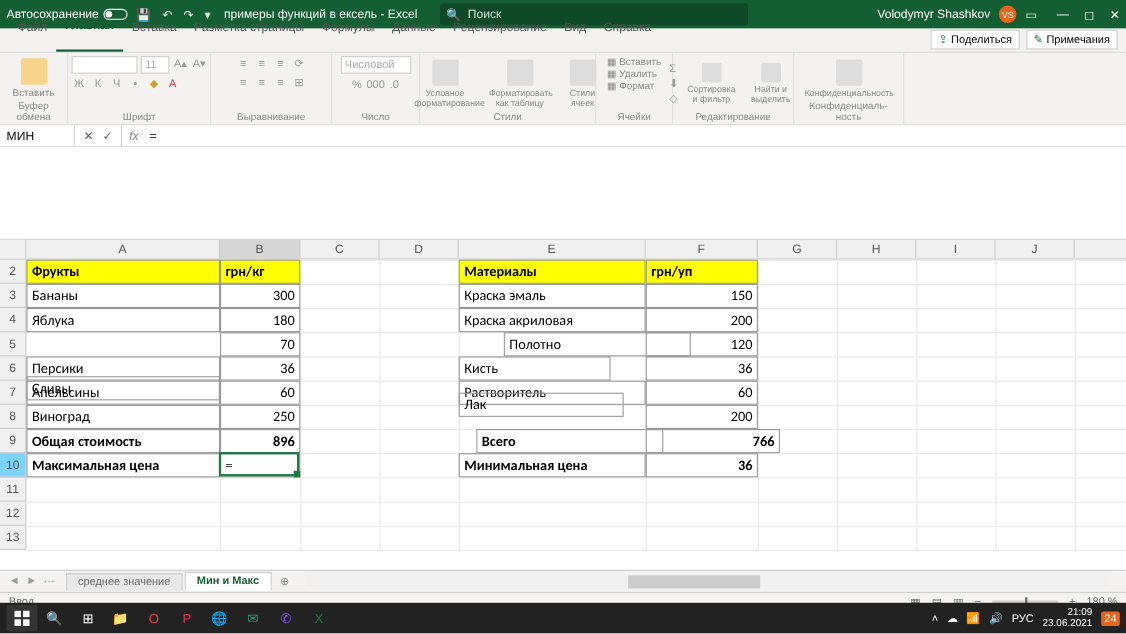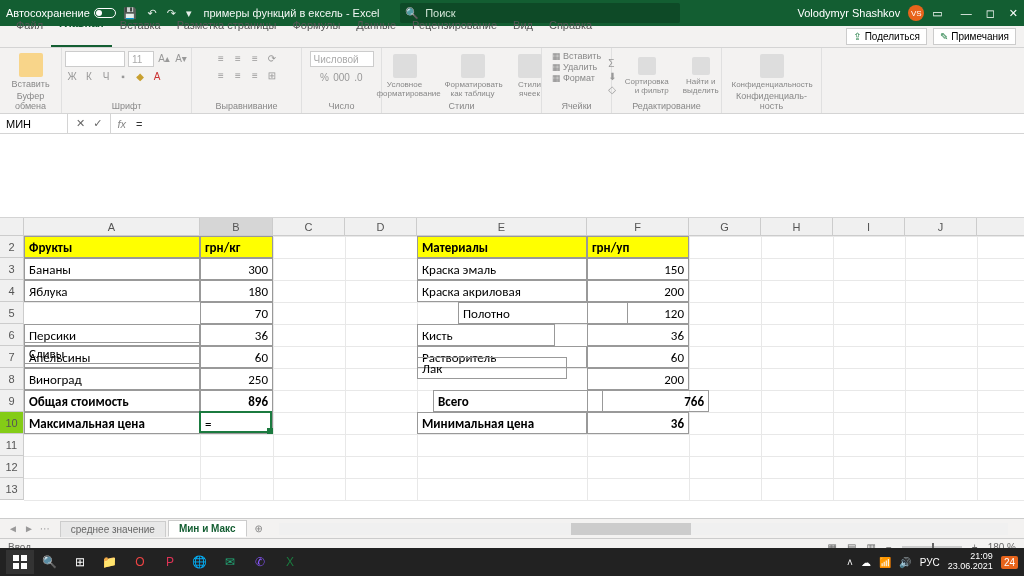--- a/index.html
+++ b/index.html
@@ -38,21 +38,21 @@
 .formula-input{flex:1;padding:0 4px;color:#333}
 .expand-area{height:84px;background:#fff;border-bottom:1px solid #d4d4d4}
 .grid-wrap{position:relative;height:300px;overflow:hidden}
 .colheads{display:flex;height:18px;background:#f0f0f0;border-bottom:1px solid #ccc;font-size:11px;color:#555;position:sticky;top:0}
 .rownum-spacer{width:24px;border-right:1px solid #ccc;background:#f0f0f0}
 .colhead{border-right:1px solid #ccc;display:flex;align-items:center;justify-content:center}
 .colhead.sel{background:#d6d6d6}
 .grid-body{display:flex}
 .rownums{width:24px;background:#f0f0f0;border-right:1px solid #ccc}
 .rownum{height:22px;border-bottom:1px solid #ccc;font-size:11px;color:#555;display:flex;align-items:center;justify-content:center}
-.rownum.sel{background:#84cc16}
+.rownum.sel{background:#7dd3fc}
 .cells{position:relative;flex:1}
 .gridline-h{position:absolute;left:0;right:0;height:1px;background:#e8e8e8}
 .gridline-v{position:absolute;top:0;bottom:0;width:1px;background:#e8e8e8}
 .cell{position:absolute;height:22px;display:flex;align-items:center;padding:0 4px;font-size:13px;font-family:Calibri,Arial,sans-serif}
 .cell.hborder{border:1px solid #999}
 .cell.yellow{background:#ffff00;font-weight:700}
 .cell.bold{font-weight:700}
 .cell.right{justify-content:flex-end}
 .active-cell{position:absolute;border:2px solid #1b7a3f;pointer-events:none}
 .active-cell::after{content:"";position:absolute;right:-3px;bottom:-3px;width:6px;height:6px;background:#1b7a3f}
@@ -211,21 +211,21 @@
   </div>
   <div class="rgroup" style="width:110px">
     <div class="ctrls">
       <div style="display:flex;flex-direction:column;gap:2px;font-size:10px;color:#999">
           <span>Σ</span>
           <span>⬇</span>
           <span>◇</span>
         </div>
       <div class="rbtn">
           <div class="ricon"></div>
-          <span style="font-size:8px;width:44px;text-align:right">Сортировка и фильтр</span>
+          <span style="font-size:8px;width:44px;text-align:center">Сортировка и фильтр</span>
         </div>
       <div class="rbtn">
           <div class="ricon"></div>
           <span style="font-size:8px;width:40px;text-align:center">Найти и выделить</span>
         </div>
     </div>
     <div class="lbl">Редактирование</div>
   </div>
   <div class="rgroup" style="width:100px">
     <div class="ctrls">

